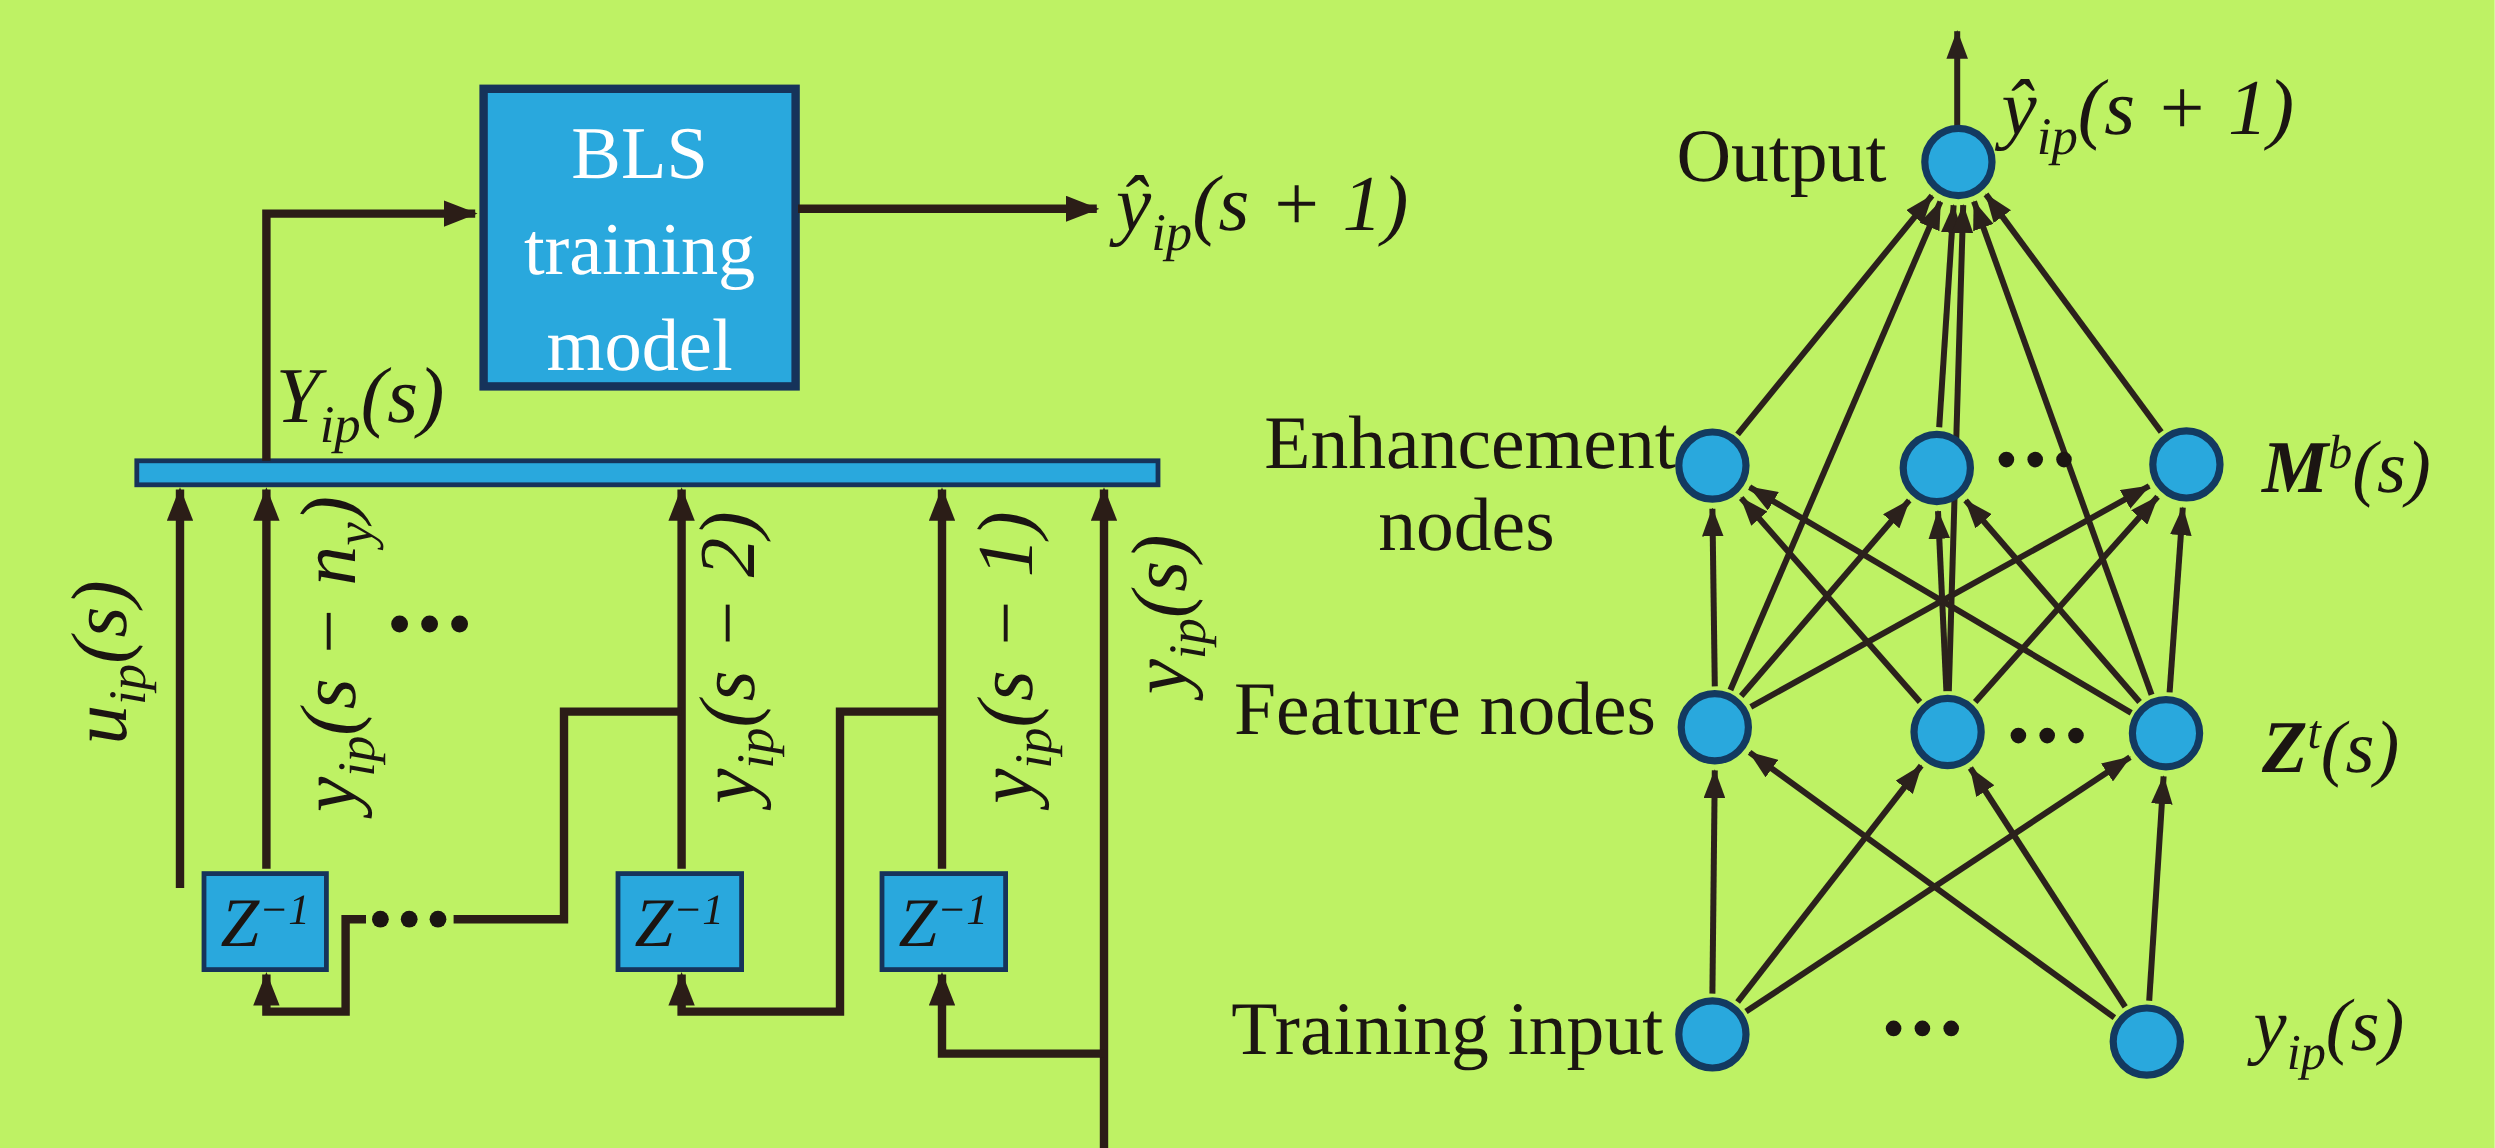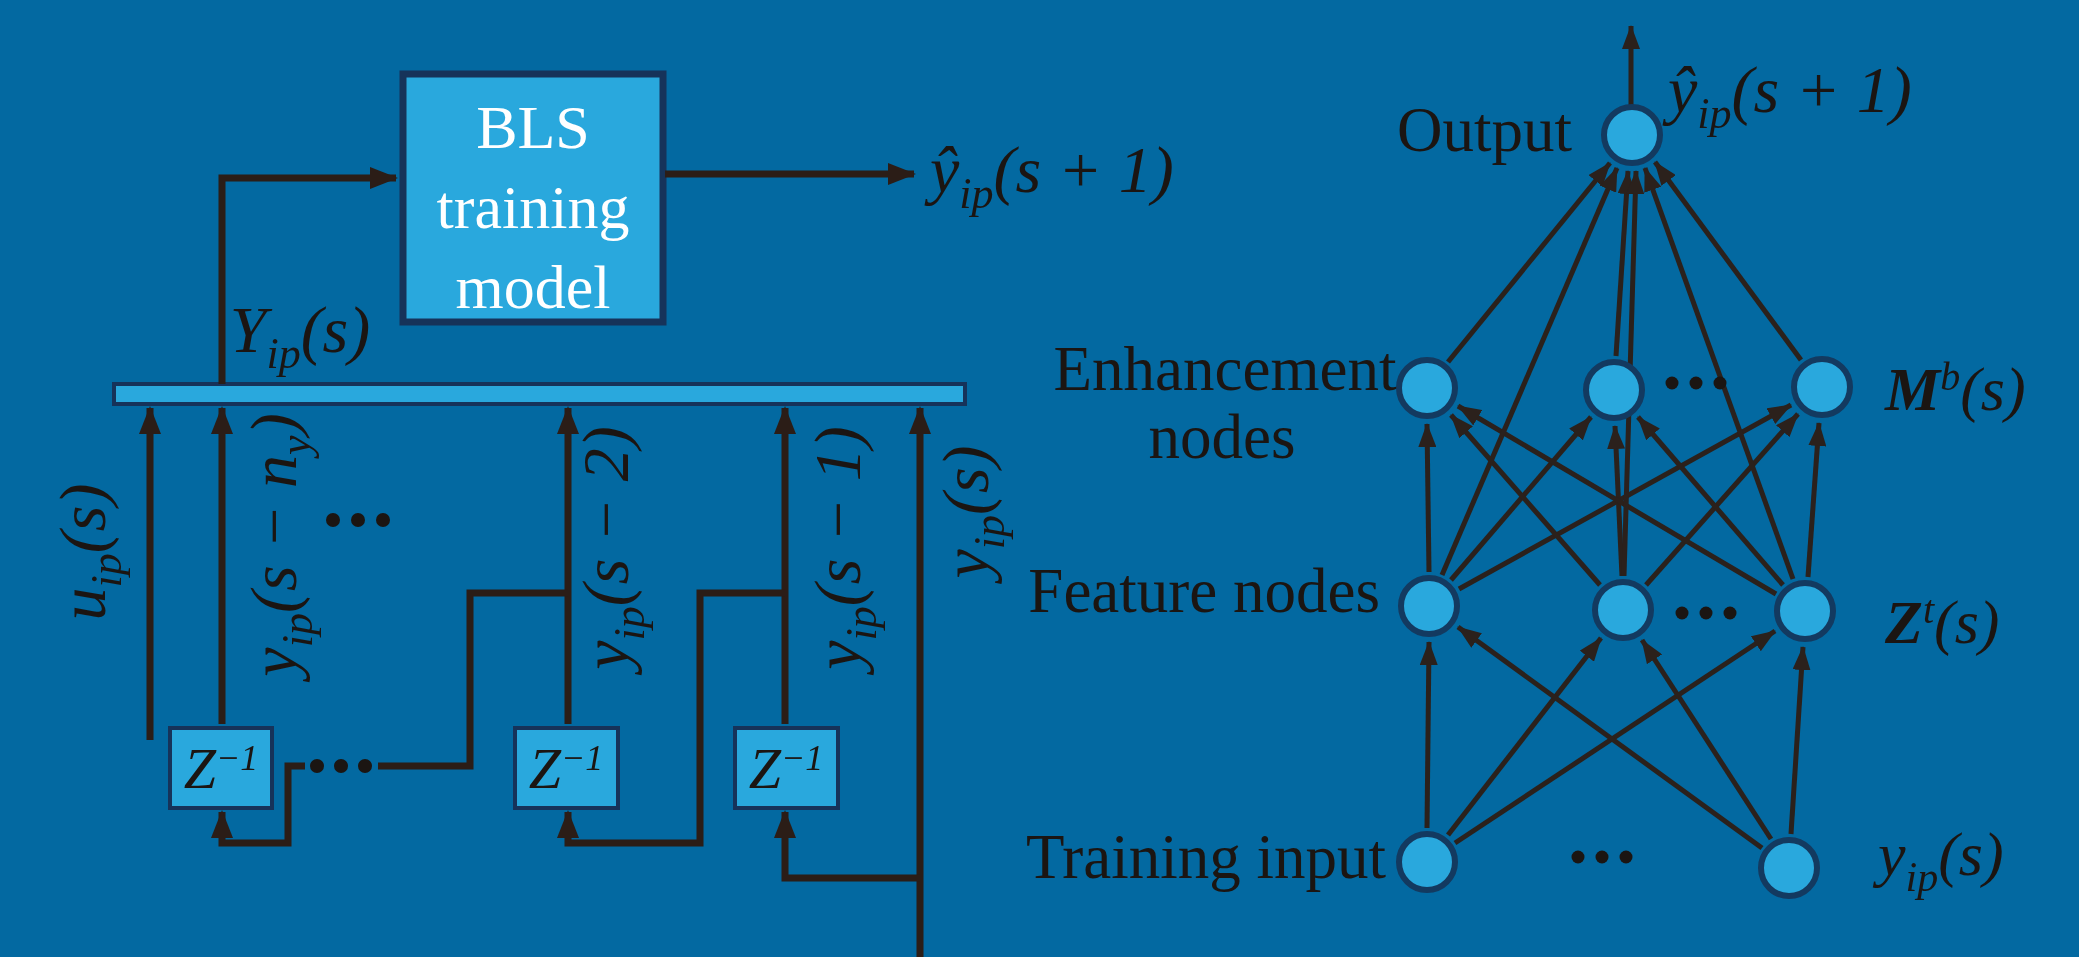--- a/index.html
+++ b/index.html
@@ -1,16 +1,16 @@
 <!DOCTYPE html>
 <html><head>
 <meta charset="utf-8">
 <style>
   html,body{margin:0;padding:0;background:#ffffff;}
-  .stage{position:relative;width:2079px;height:957px;background:#0369a1;overflow:hidden;}
+  .stage{position:relative;width:2079px;height:957px;background:#bef264;overflow:hidden;}
   svg{display:block;}
   text{font-family:"Liberation Serif","DejaVu Serif",serif;fill:#1b1512;}
   .mathlbl{font-size:66px;font-style:italic;}
   .mathsub{font-size:44px;font-style:italic;}
   .math62{font-size:62px;font-style:italic;}
   .math42sub{font-size:42px;font-style:italic;}
   .mathbold{font-size:62px;font-style:italic;font-weight:bold;}
   .supsm{font-size:40px;font-style:italic;}
   .rowlbl{font-size:63px;}
   .blstxt{font-size:62px;fill:#ffffff;}

